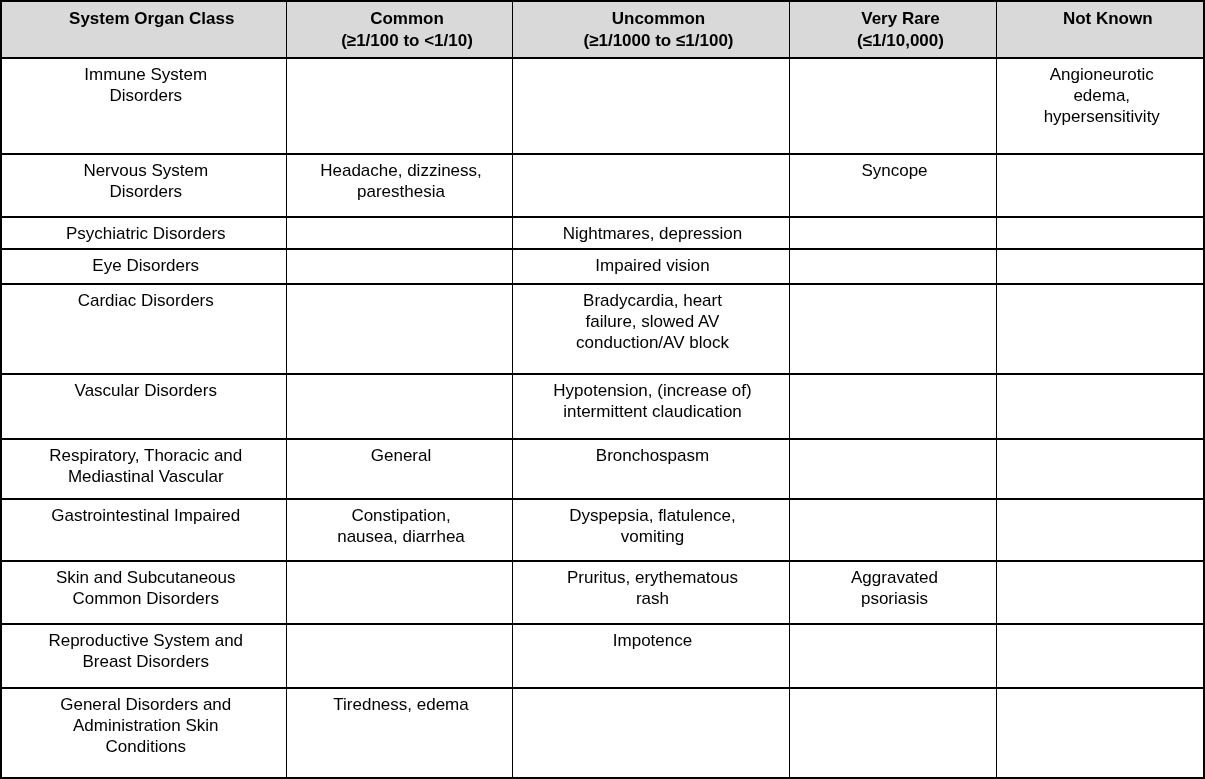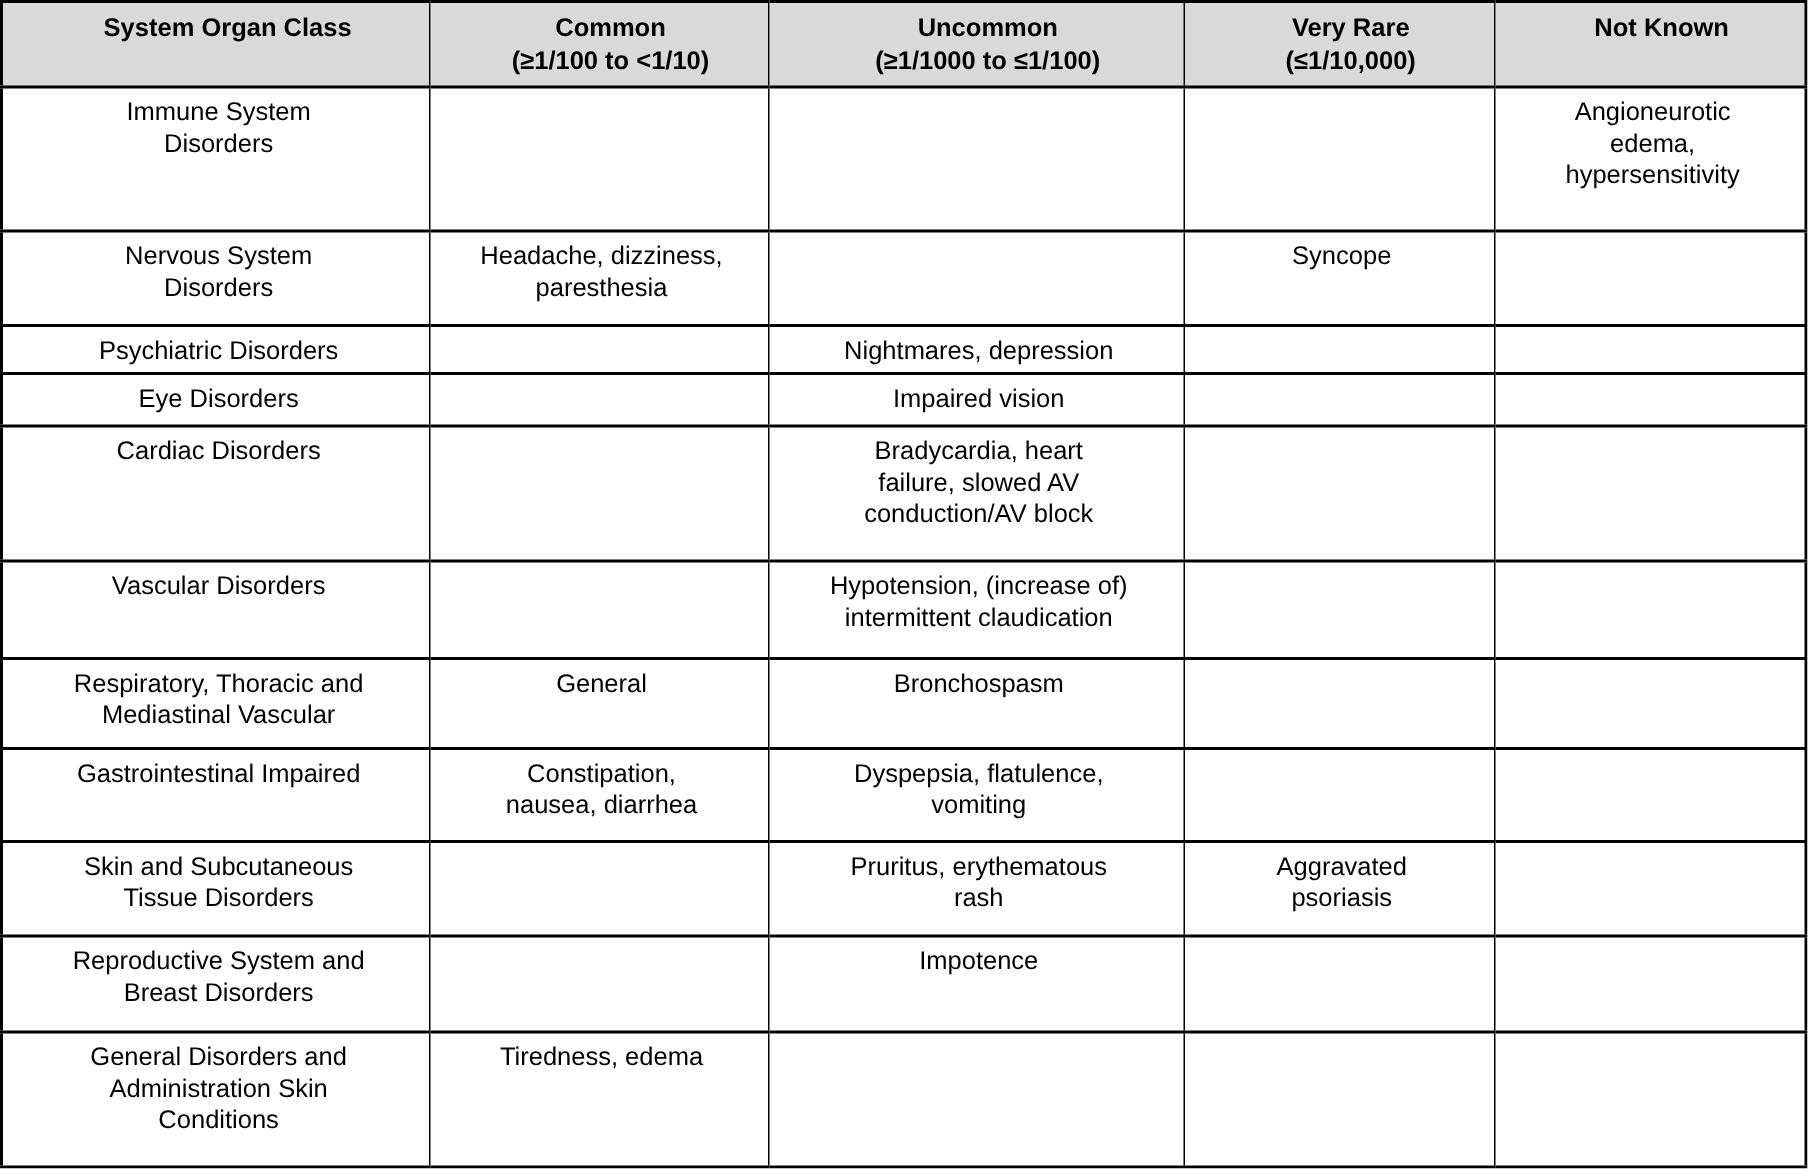--- a/index.html
+++ b/index.html
@@ -146,21 +146,21 @@
       <td>Gastrointestinal Impaired</td>
       <td>Constipation,
 nausea, diarrhea</td>
       <td>Dyspepsia, flatulence,
 vomiting</td>
       <td></td>
       <td></td>
     </tr>
     <tr style="height:63px">
       <td>Skin and Subcutaneous
-Tissue Disorders</td>
+Common Disorders</td>
       <td></td>
       <td>Pruritus, erythematous
 rash</td>
       <td>Aggravated
 psoriasis</td>
       <td></td>
     </tr>
     <tr style="height:64px">
       <td>Reproductive System and
 Breast Disorders</td>

